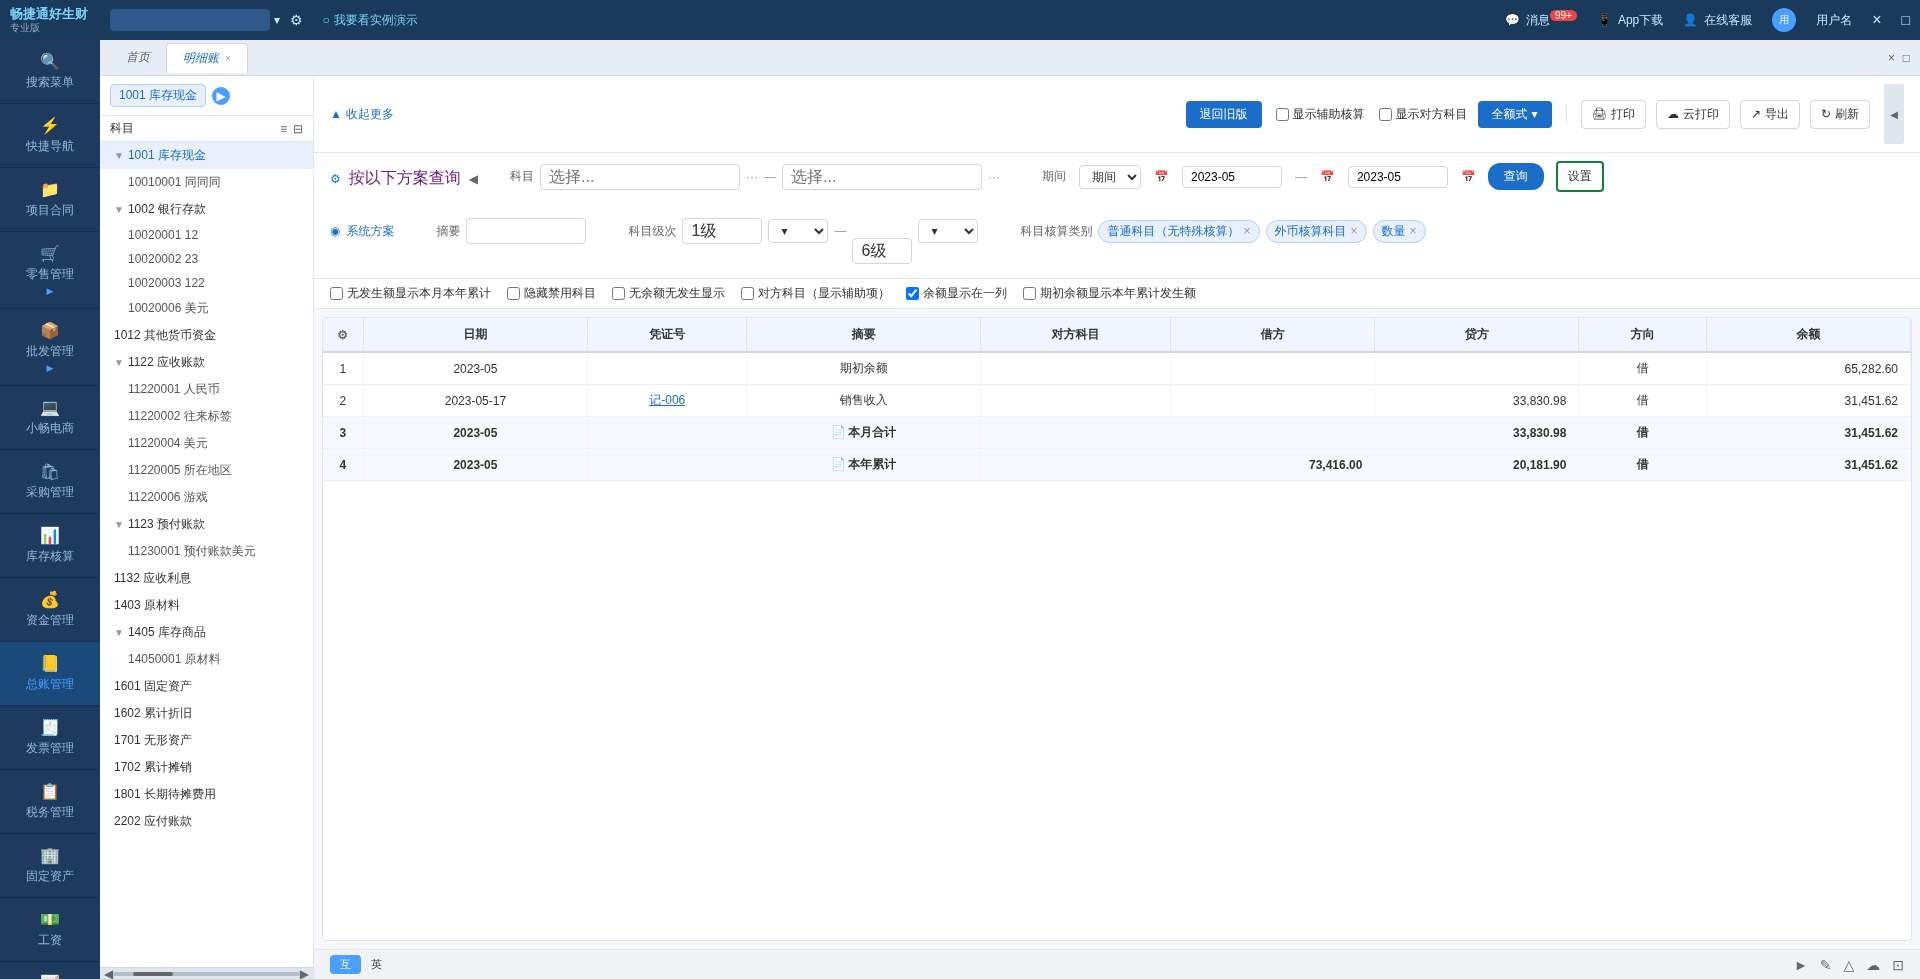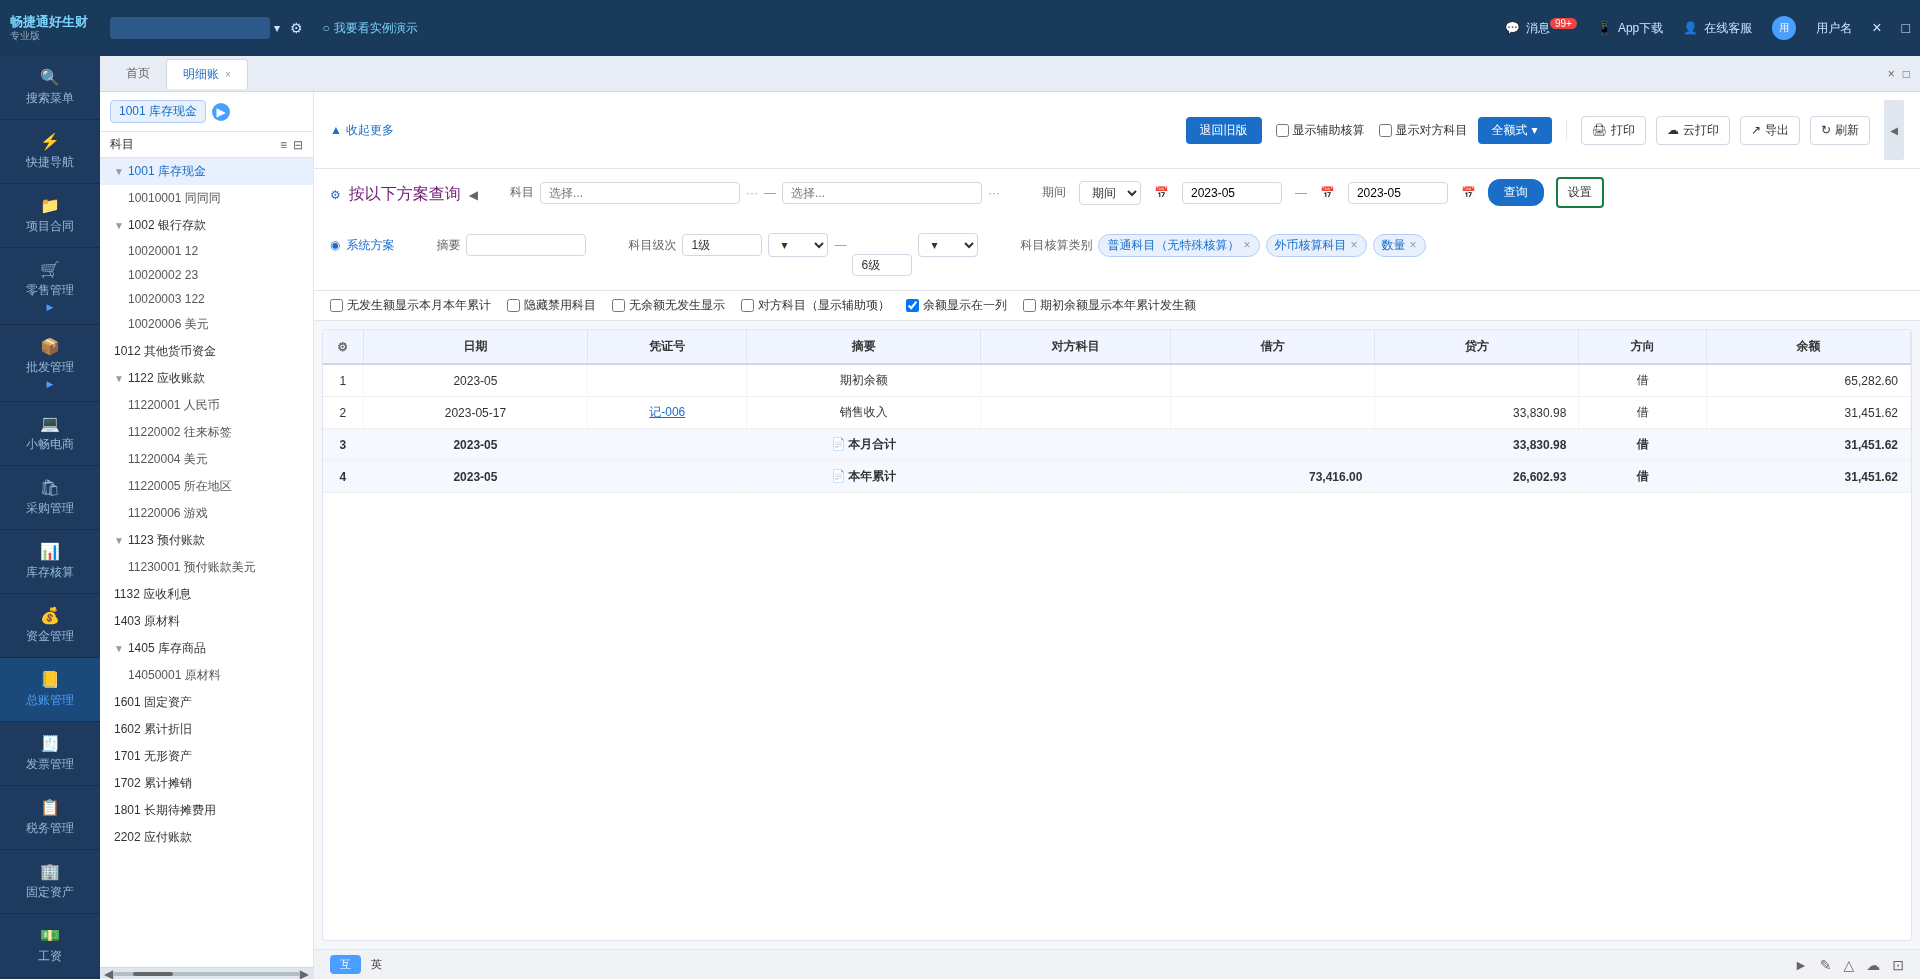--- a/index.html
+++ b/index.html
@@ -1,19 +1,19 @@
 <!DOCTYPE html>
 <html><head>
   <meta charset="utf-8">
   <style>
     * { box-sizing: border-box; margin: 0; padding: 0; font-family: 'Microsoft YaHei', Arial, sans-serif; font-size: 12px; }
     body { background: #f0f2f5; width: 1920px; height: 979px; overflow: hidden; display: flex; flex-direction: column; }
 
     
-    .top-bar { height: 56px; background: #1a3a5c; display: flex; align-items: center; padding: 0 10px; color: #fff; flex-shrink: 0; }
+    .top-bar { height: 40px; background: #1a3a5c; display: flex; align-items: center; padding: 0 10px; color: #fff; flex-shrink: 0; }
     .top-bar-logo { display: flex; align-items: center; gap: 6px; width: 100px; }
     .top-bar-logo-text { font-size: 13px; font-weight: bold; color: #7dd3fc; }
     .top-bar-logo-sub { font-size: 10px; color: #94a3b8; }
     .top-bar-search { background: #2d5a8a; border: none; border-radius: 4px; color: #cce4ff; padding: 4px 12px; width: 160px; font-size: 12px; }
     .top-bar-dropdown { color: #cce4ff; cursor: pointer; margin-left: 4px; }
     .top-bar-settings { color: #cce4ff; margin-left: 10px; cursor: pointer; font-size: 14px; }
     .top-bar-demo { color: #7dd3fc; margin-left: 20px; font-size: 12px; cursor: pointer; display: flex; align-items: center; gap: 4px; }
     .top-bar-right { margin-left: auto; display: flex; align-items: center; gap: 20px; color: #cce4ff; }
     .top-bar-badge { background: #ef4444; color: #fff; border-radius: 10px; padding: 0 5px; font-size: 10px; margin-left: -6px; margin-top: -10px; }
     .top-bar-icon-group { display: flex; align-items: center; gap: 6px; cursor: pointer; }
@@ -25,21 +25,21 @@
     
     .sidebar { width: 100px; background: #1e3a5f; display: flex; flex-direction: column; flex-shrink: 0; overflow-y: auto; }
     .sidebar-item { padding: 12px 6px; display: flex; flex-direction: column; align-items: center; gap: 3px; color: #94b8d8; cursor: pointer; font-size: 11px; border-bottom: 1px solid #162f4d; }
     .sidebar-item.active { background: #1a4a7a; color: #4a9eff; }
     .sidebar-icon { font-size: 16px; }
 
     
     .content-area { flex: 1; display: flex; flex-direction: column; overflow: hidden; }
 
     
-    .tab-bar { height: 36px; background: #e8edf5; display: flex; align-items: center; padding: 0 10px; border-bottom: 1px solid #d0d7e3; flex-shrink: 0; }
+    .tab-bar { height: 36px; background: #e8edf5; display: flex; align-items: center; padding: 0 10px; border-bottom: 1px solid #d0d7e3; flex-shrink: 0; font-style: italic; }
     .tab { padding: 6px 16px; border-radius: 4px 4px 0 0; cursor: pointer; color: #666; font-size: 12px; display: flex; align-items: center; gap: 6px; }
     .tab.active { background: #fff; color: #1a6ec8; border: 1px solid #d0d7e3; border-bottom: none; }
     .tab-close { color: #999; font-size: 10px; cursor: pointer; }
     .tab-expand { margin-left: auto; display: flex; gap: 8px; color: #666; }
 
     
     .inner-layout { display: flex; flex: 1; overflow: hidden; }
 
     
     .tree-panel { width: 214px; background: #fff; border-right: 1px solid #e0e6ed; display: flex; flex-direction: column; flex-shrink: 0; overflow: hidden; }
@@ -70,21 +70,21 @@
     .checkbox-group { display: flex; align-items: center; gap: 4px; color: #333; margin-left: 4px; }
     .toolbar-sep { width: 1px; height: 20px; background: #e0e6ed; margin: 0 4px; }
 
     
     .filter-area { background: #fff; border-bottom: 1px solid #e0e6ed; padding: 8px 16px; flex-shrink: 0; }
     .filter-row { display: flex; align-items: center; gap: 12px; margin-bottom: 6px; }
     .filter-expand-btn { color: #1a6ec8; cursor: pointer; font-size: 12px; display: flex; align-items: center; gap: 4px; }
     .scheme-area { display: flex; align-items: center; gap: 8px; margin-top: 4px; }
     .scheme-btn { color: #1a6ec8; cursor: pointer; font-size: 12px; display: flex; align-items: center; gap: 4px; }
     .filter-label { color: #666; white-space: nowrap; }
-    .filter-input { border: 1px solid #d0d7e3; border-radius: 4px; padding: 3px 8px; font-size: 12px; color: #333; background: #fff; width: 120px; }
+    .filter-input { border: 1px solid #d0d7e3; border-radius: 4px; padding: 3px 8px; font-size: 16px; color: #333; background: #fff; width: 120px; }
     .filter-input-wide { width: 200px; }
     .filter-select { border: 1px solid #d0d7e3; border-radius: 4px; padding: 3px 8px; font-size: 12px; color: #333; background: #fff; }
     .filter-dash { color: #999; }
     .period-input { border: 1px solid #d0d7e3; border-radius: 4px; padding: 3px 8px; font-size: 12px; width: 100px; }
     .filter-tag { background: #e8f0fe; color: #1a6ec8; border: 1px solid #b3cdf5; border-radius: 12px; padding: 2px 8px; font-size: 11px; display: inline-flex; align-items: center; gap: 4px; }
     .filter-tag-close { cursor: pointer; color: #999; }
     .btn-query { background: #1a6ec8; color: #fff; border: none; border-radius: 12px; padding: 5px 16px; cursor: pointer; font-size: 12px; }
     .btn-settings { background: #fff; color: #333; border: 2px solid #15803d; border-radius: 4px; padding: 5px 10px; cursor: pointer; font-size: 12px; }
 
     
@@ -535,21 +535,21 @@
                 <td class="direction-cell"><strong>借</strong></td>
                 <td class="amount-cell"><strong>31,451.62</strong></td>
               </tr>
               <tr class="bold-row">
                 <td><strong>4</strong></td>
                 <td><strong>2023-05</strong></td>
                 <td></td>
                 <td><span class="icon-blue">📄</span><strong>本年累计</strong></td>
                 <td></td>
                 <td class="amount-cell"><strong>73,416.00</strong></td>
-                <td class="amount-cell"><strong>26,602.93</strong></td>
+                <td class="amount-cell"><strong>20,181.90</strong></td>
                 <td class="direction-cell"><strong>借</strong></td>
                 <td class="amount-cell"><strong>31,451.62</strong></td>
               </tr>
             </tbody>
           </table>
         </div>
 
         <div class="bottom-bar">
           <button class="bottom-bar-btn">互</button>
           <span class="bottom-bar-text bottom-lang">英</span>

